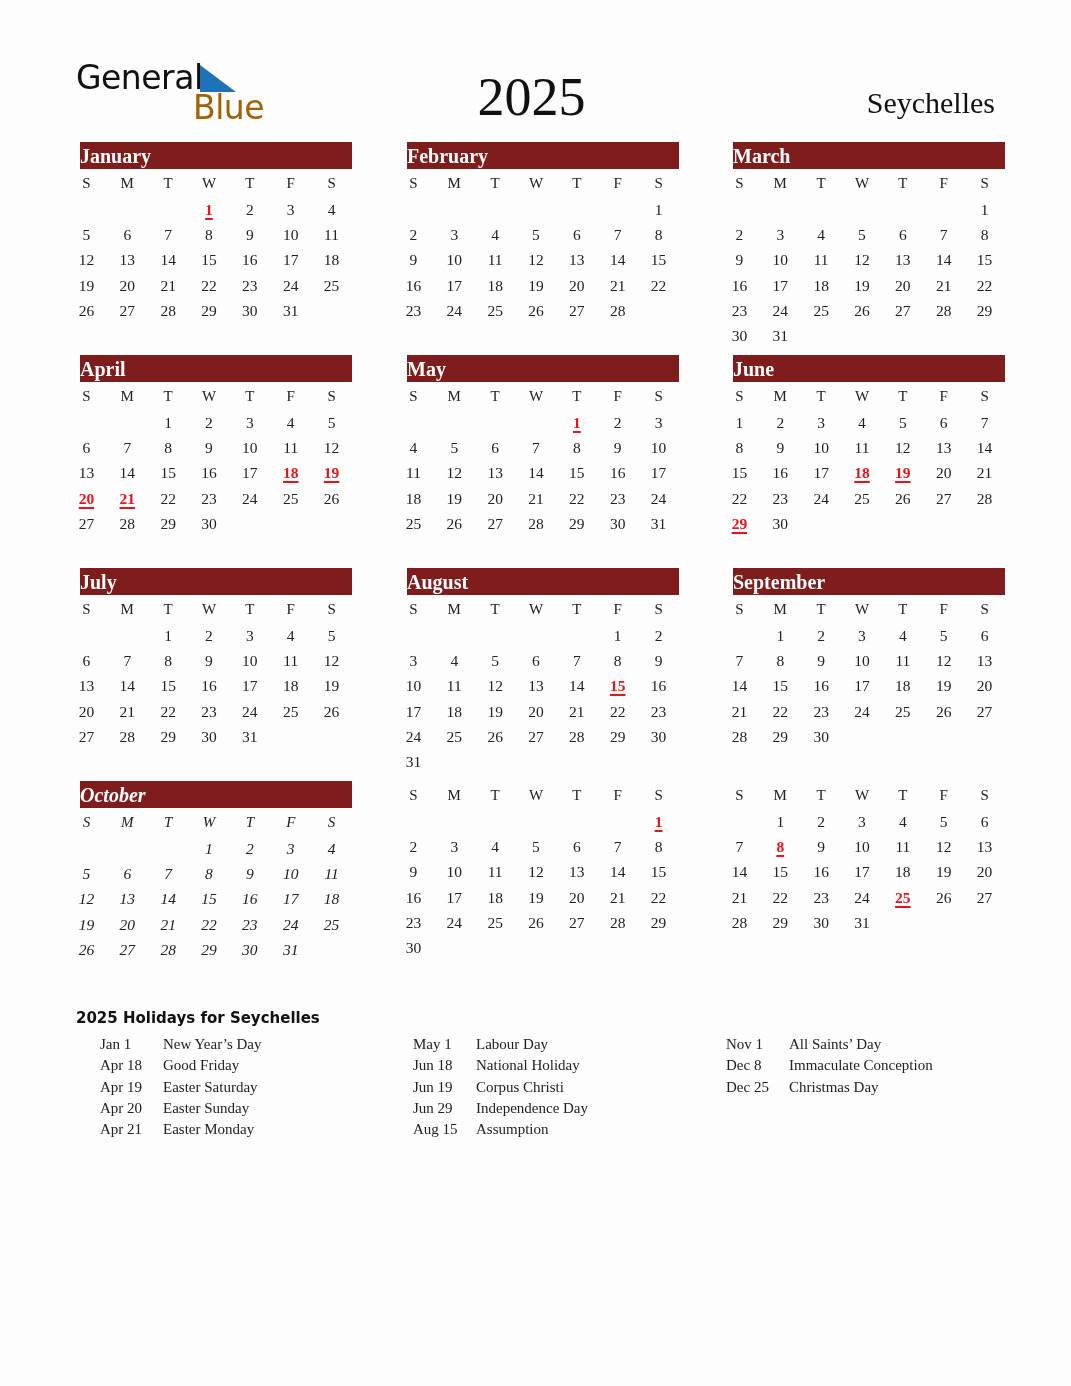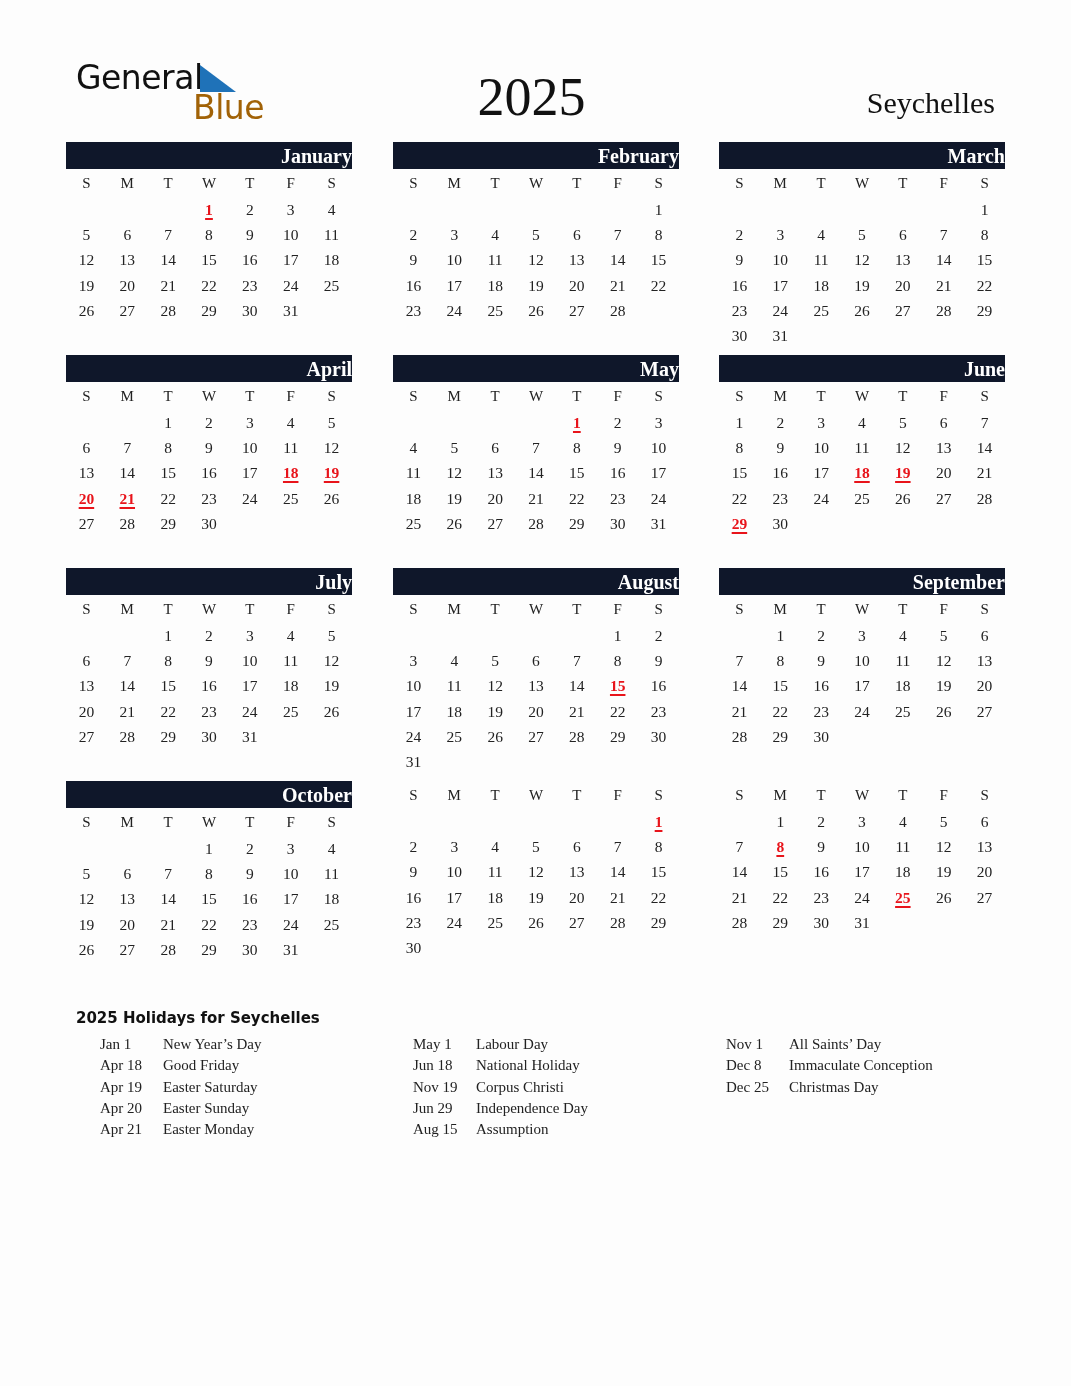--- a/index.html
+++ b/index.html
@@ -8,21 +8,21 @@
 
   .logo { position: absolute; left: 76px; top: 58px; width: 170px; height: 70px; }
   .logo .general { position: absolute; left: 0; top: 0; font-family: "DejaVu Sans", "Liberation Sans", sans-serif; font-size: 33px; color: #111; letter-spacing: -0.5px; }
   .logo .blue { position: absolute; left: 95px; top: 30px; font-family: "DejaVu Sans", "Liberation Sans", sans-serif; font-size: 33px; color: #a16207; letter-spacing: -0.5px; margin-left: 22px; }
   .logo .tri { position: absolute; left: 124px; top: 7px; width: 0; height: 0; border-left: 0 solid transparent; border-bottom: 27px solid #1f72b8; border-right: 36px solid transparent; }
 
   .year { position: absolute; left: 0; width: 1063px; top: 66px; text-align: center; font-family: "Liberation Serif", "DejaVu Serif", serif; font-size: 54px; color: #111; }
   .country { position: absolute; right: 76px; top: 86px; font-family: "Liberation Serif", "DejaVu Serif", serif; font-size: 30px; color: #111; }
 
   .month { position: absolute; width: 286px; height: 210px; }
-  .month .mhead { height: 27px; background: #0f172a; color: #fff; text-align: right; font-family: "Liberation Serif", "DejaVu Serif", serif; font-weight: bold; font-size: 20px; line-height: 28px; }
+  .month .mhead { height: 27px; background: #7f1d1d; color: #fff; text-align: left; font-family: "Liberation Serif", "DejaVu Serif", serif; font-weight: bold; font-size: 20px; line-height: 28px; margin-left: 14px; }
   .month .grid { display: grid; grid-template-columns: repeat(7, 1fr); }
   .month .dow { height: 28px; line-height: 28px; text-align: center; font-family: "Liberation Serif", "DejaVu Serif", serif; font-size: 15px; color: #222; }
   .month .day { height: 25.2px; line-height: 25px; text-align: center; font-family: "Liberation Serif", "DejaVu Serif", serif; font-size: 15.5px; color: #222; }
   .month .day.hol { color: #e8141b; font-weight: bold; text-decoration: underline; text-decoration-thickness: 2px; text-underline-offset: 3px; }
   .month .daysgrid { margin-top: 0px; }
 
   .hol-title { position: absolute; left: 76px; top: 1009px; font-family: "DejaVu Sans", "Liberation Sans", sans-serif; font-weight: bold; font-size: 15px; color: #111; }
   .hol-col { position: absolute; top: 1034px; margin-left: 24px; }
   .hol-row { height: 21.3px; line-height: 21px; font-family: "Liberation Serif", "DejaVu Serif", serif; font-size: 15px; color: #222; white-space: nowrap; }
   .hol-row .hd { display: inline-block; width: 63px; }
@@ -460,21 +460,21 @@
         <div class="day">23</div>
         <div class="day">24</div>
         <div class="day">25</div>
         <div class="day">26</div>
         <div class="day">27</div>
         <div class="day">28</div>
         <div class="day">29</div>
         <div class="day">30</div>
       </div>
     </div>
-    <div class="month" style="left: 66px; top: 781px;">
+    <div class="month" style="left: 66px; top: 781px; font-style: italic;">
       <div class="mhead">October</div>
       <div class="grid">
         <div class="dow">S</div>
         <div class="dow">M</div>
         <div class="dow">T</div>
         <div class="dow">W</div>
         <div class="dow">T</div>
         <div class="dow">F</div>
         <div class="dow">S</div>
       </div>
@@ -616,21 +616,21 @@
     <div class="hol-col" style="left: 76px;">
       <div class="hol-row"><span class="hd">Jan 1</span><span class="hn">New Year’s Day</span></div>
       <div class="hol-row"><span class="hd">Apr 18</span><span class="hn">Good Friday</span></div>
       <div class="hol-row"><span class="hd">Apr 19</span><span class="hn">Easter Saturday</span></div>
       <div class="hol-row"><span class="hd">Apr 20</span><span class="hn">Easter Sunday</span></div>
       <div class="hol-row"><span class="hd">Apr 21</span><span class="hn">Easter Monday</span></div>
     </div>
     <div class="hol-col" style="left: 389px;">
       <div class="hol-row"><span class="hd">May 1</span><span class="hn">Labour Day</span></div>
       <div class="hol-row"><span class="hd">Jun 18</span><span class="hn">National Holiday</span></div>
-      <div class="hol-row"><span class="hd">Nov 19</span><span class="hn">Corpus Christi</span></div>
+      <div class="hol-row"><span class="hd">Jun 19</span><span class="hn">Corpus Christi</span></div>
       <div class="hol-row"><span class="hd">Jun 29</span><span class="hn">Independence Day</span></div>
       <div class="hol-row"><span class="hd">Aug 15</span><span class="hn">Assumption</span></div>
     </div>
     <div class="hol-col" style="left: 702px;">
       <div class="hol-row"><span class="hd">Nov 1</span><span class="hn">All Saints’ Day</span></div>
       <div class="hol-row"><span class="hd">Dec 8</span><span class="hn">Immaculate Conception</span></div>
       <div class="hol-row"><span class="hd">Dec 25</span><span class="hn">Christmas Day</span></div>
     </div>
   </div>
 

